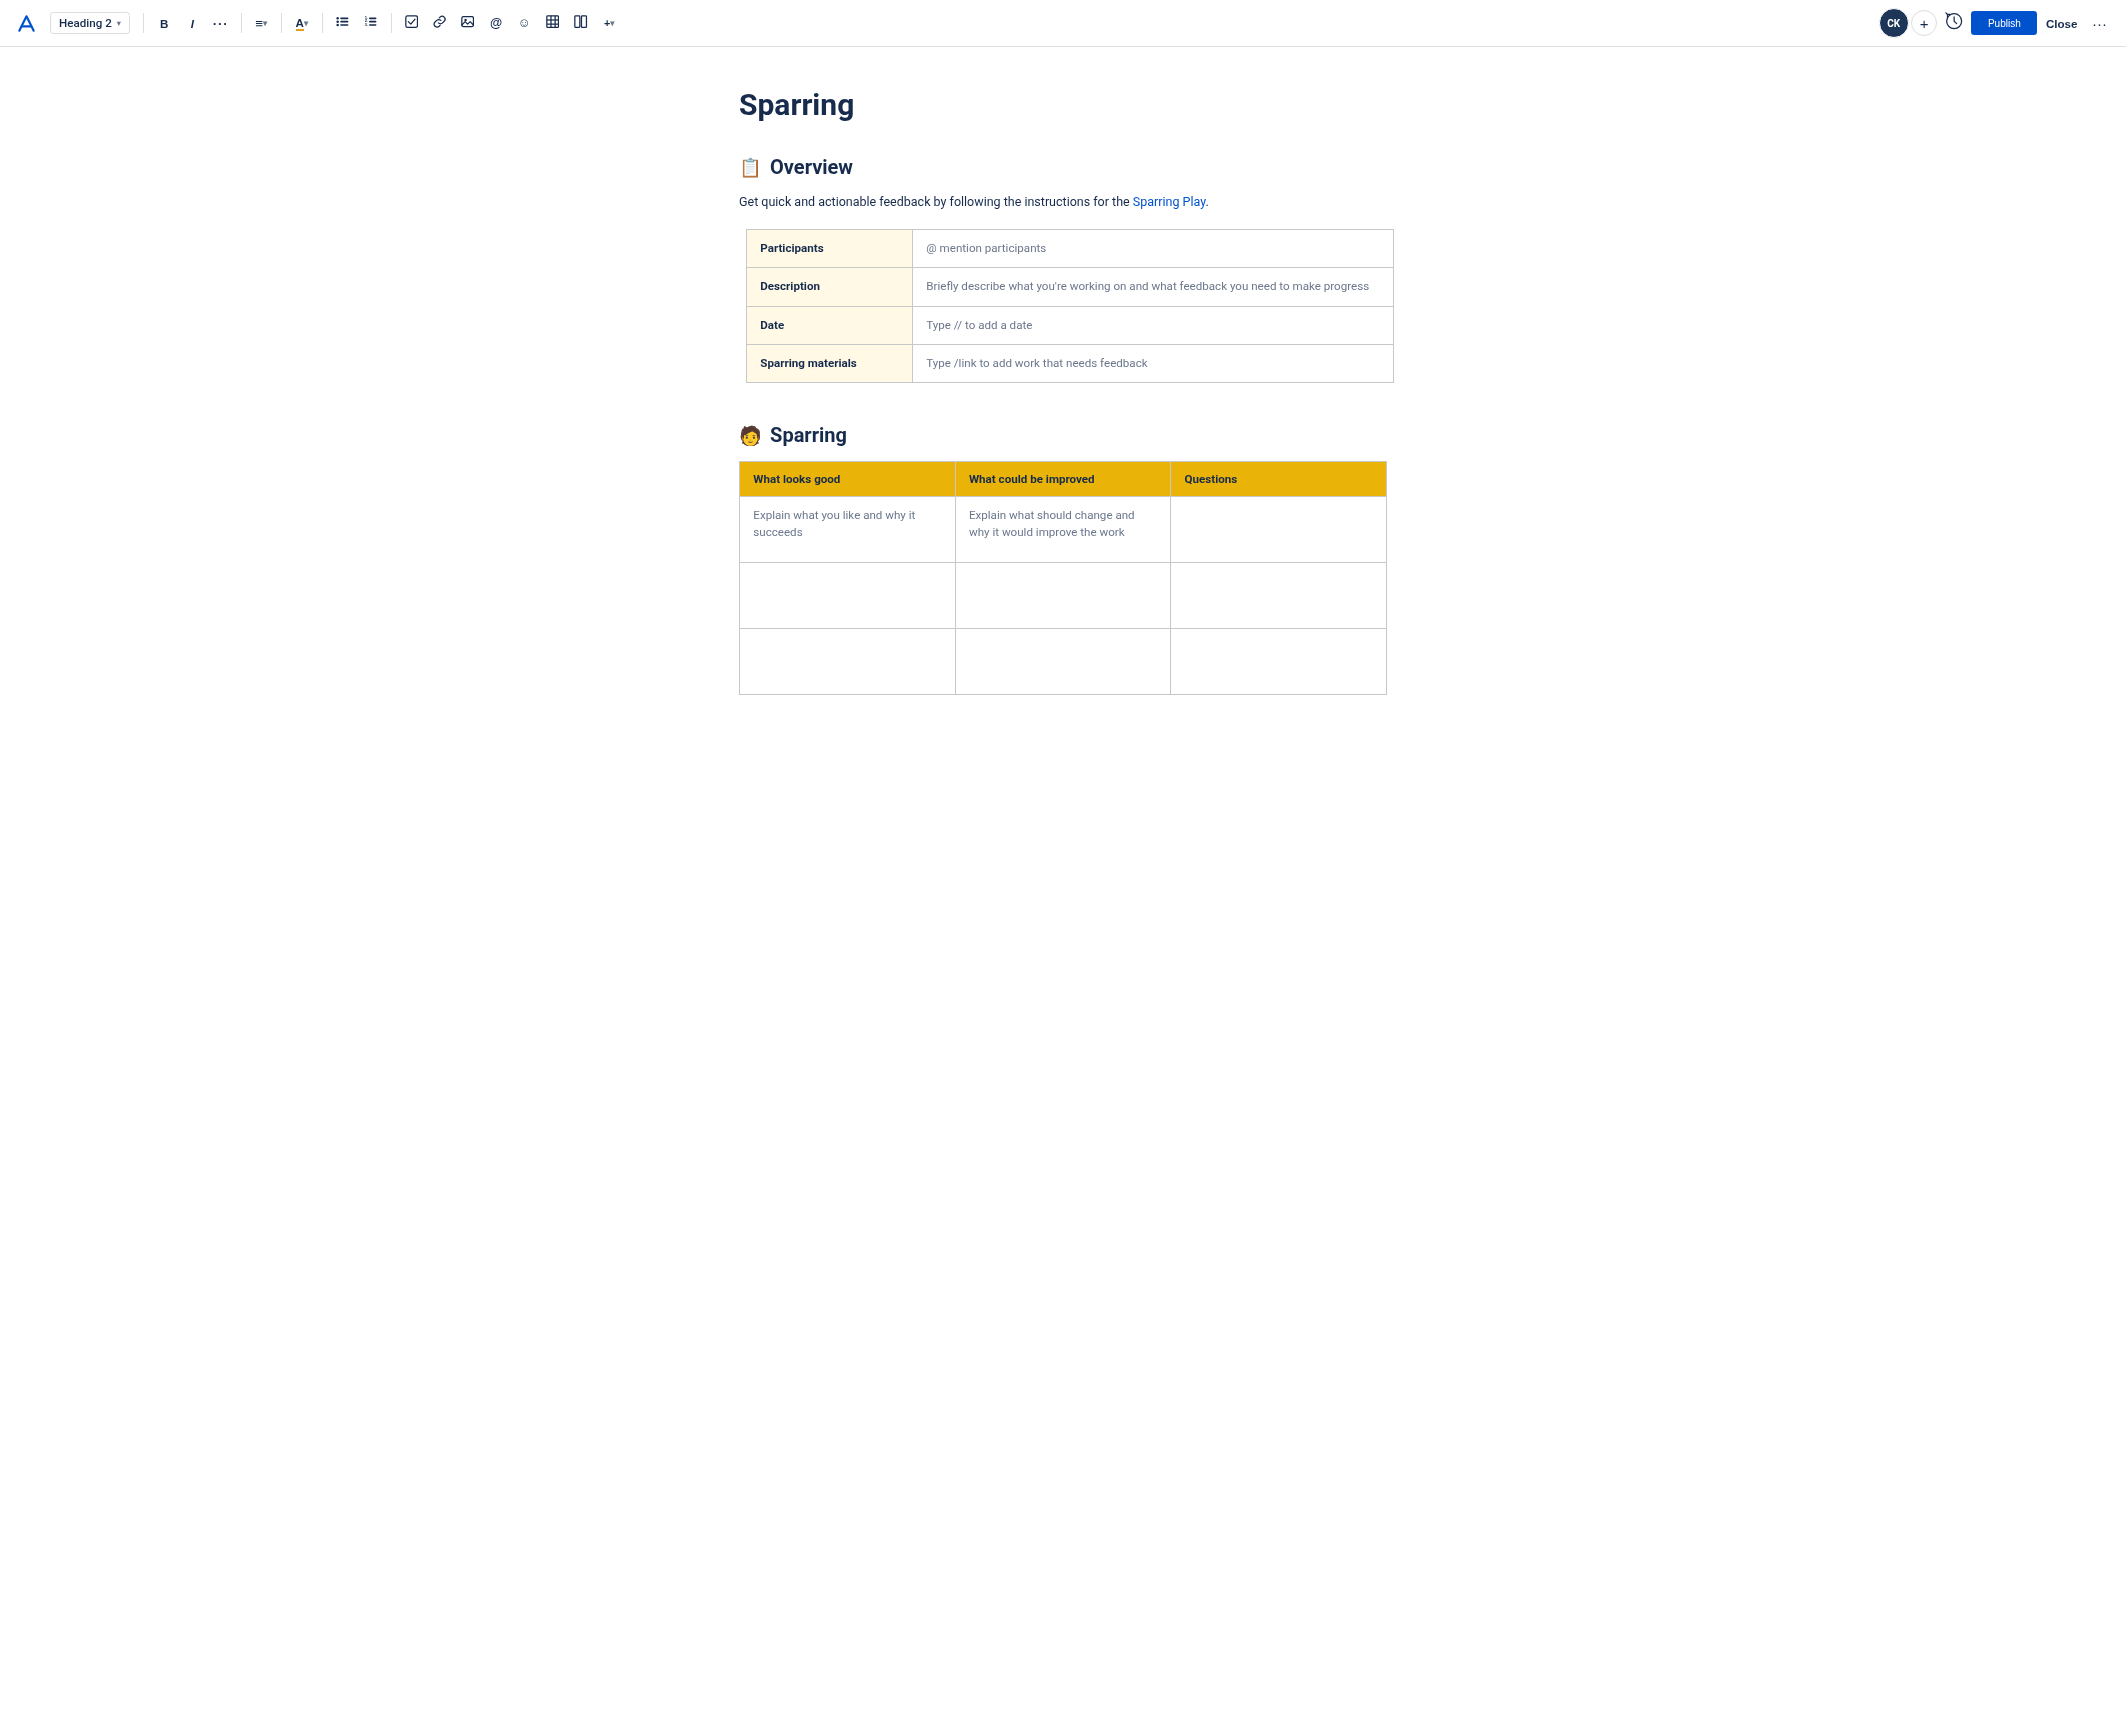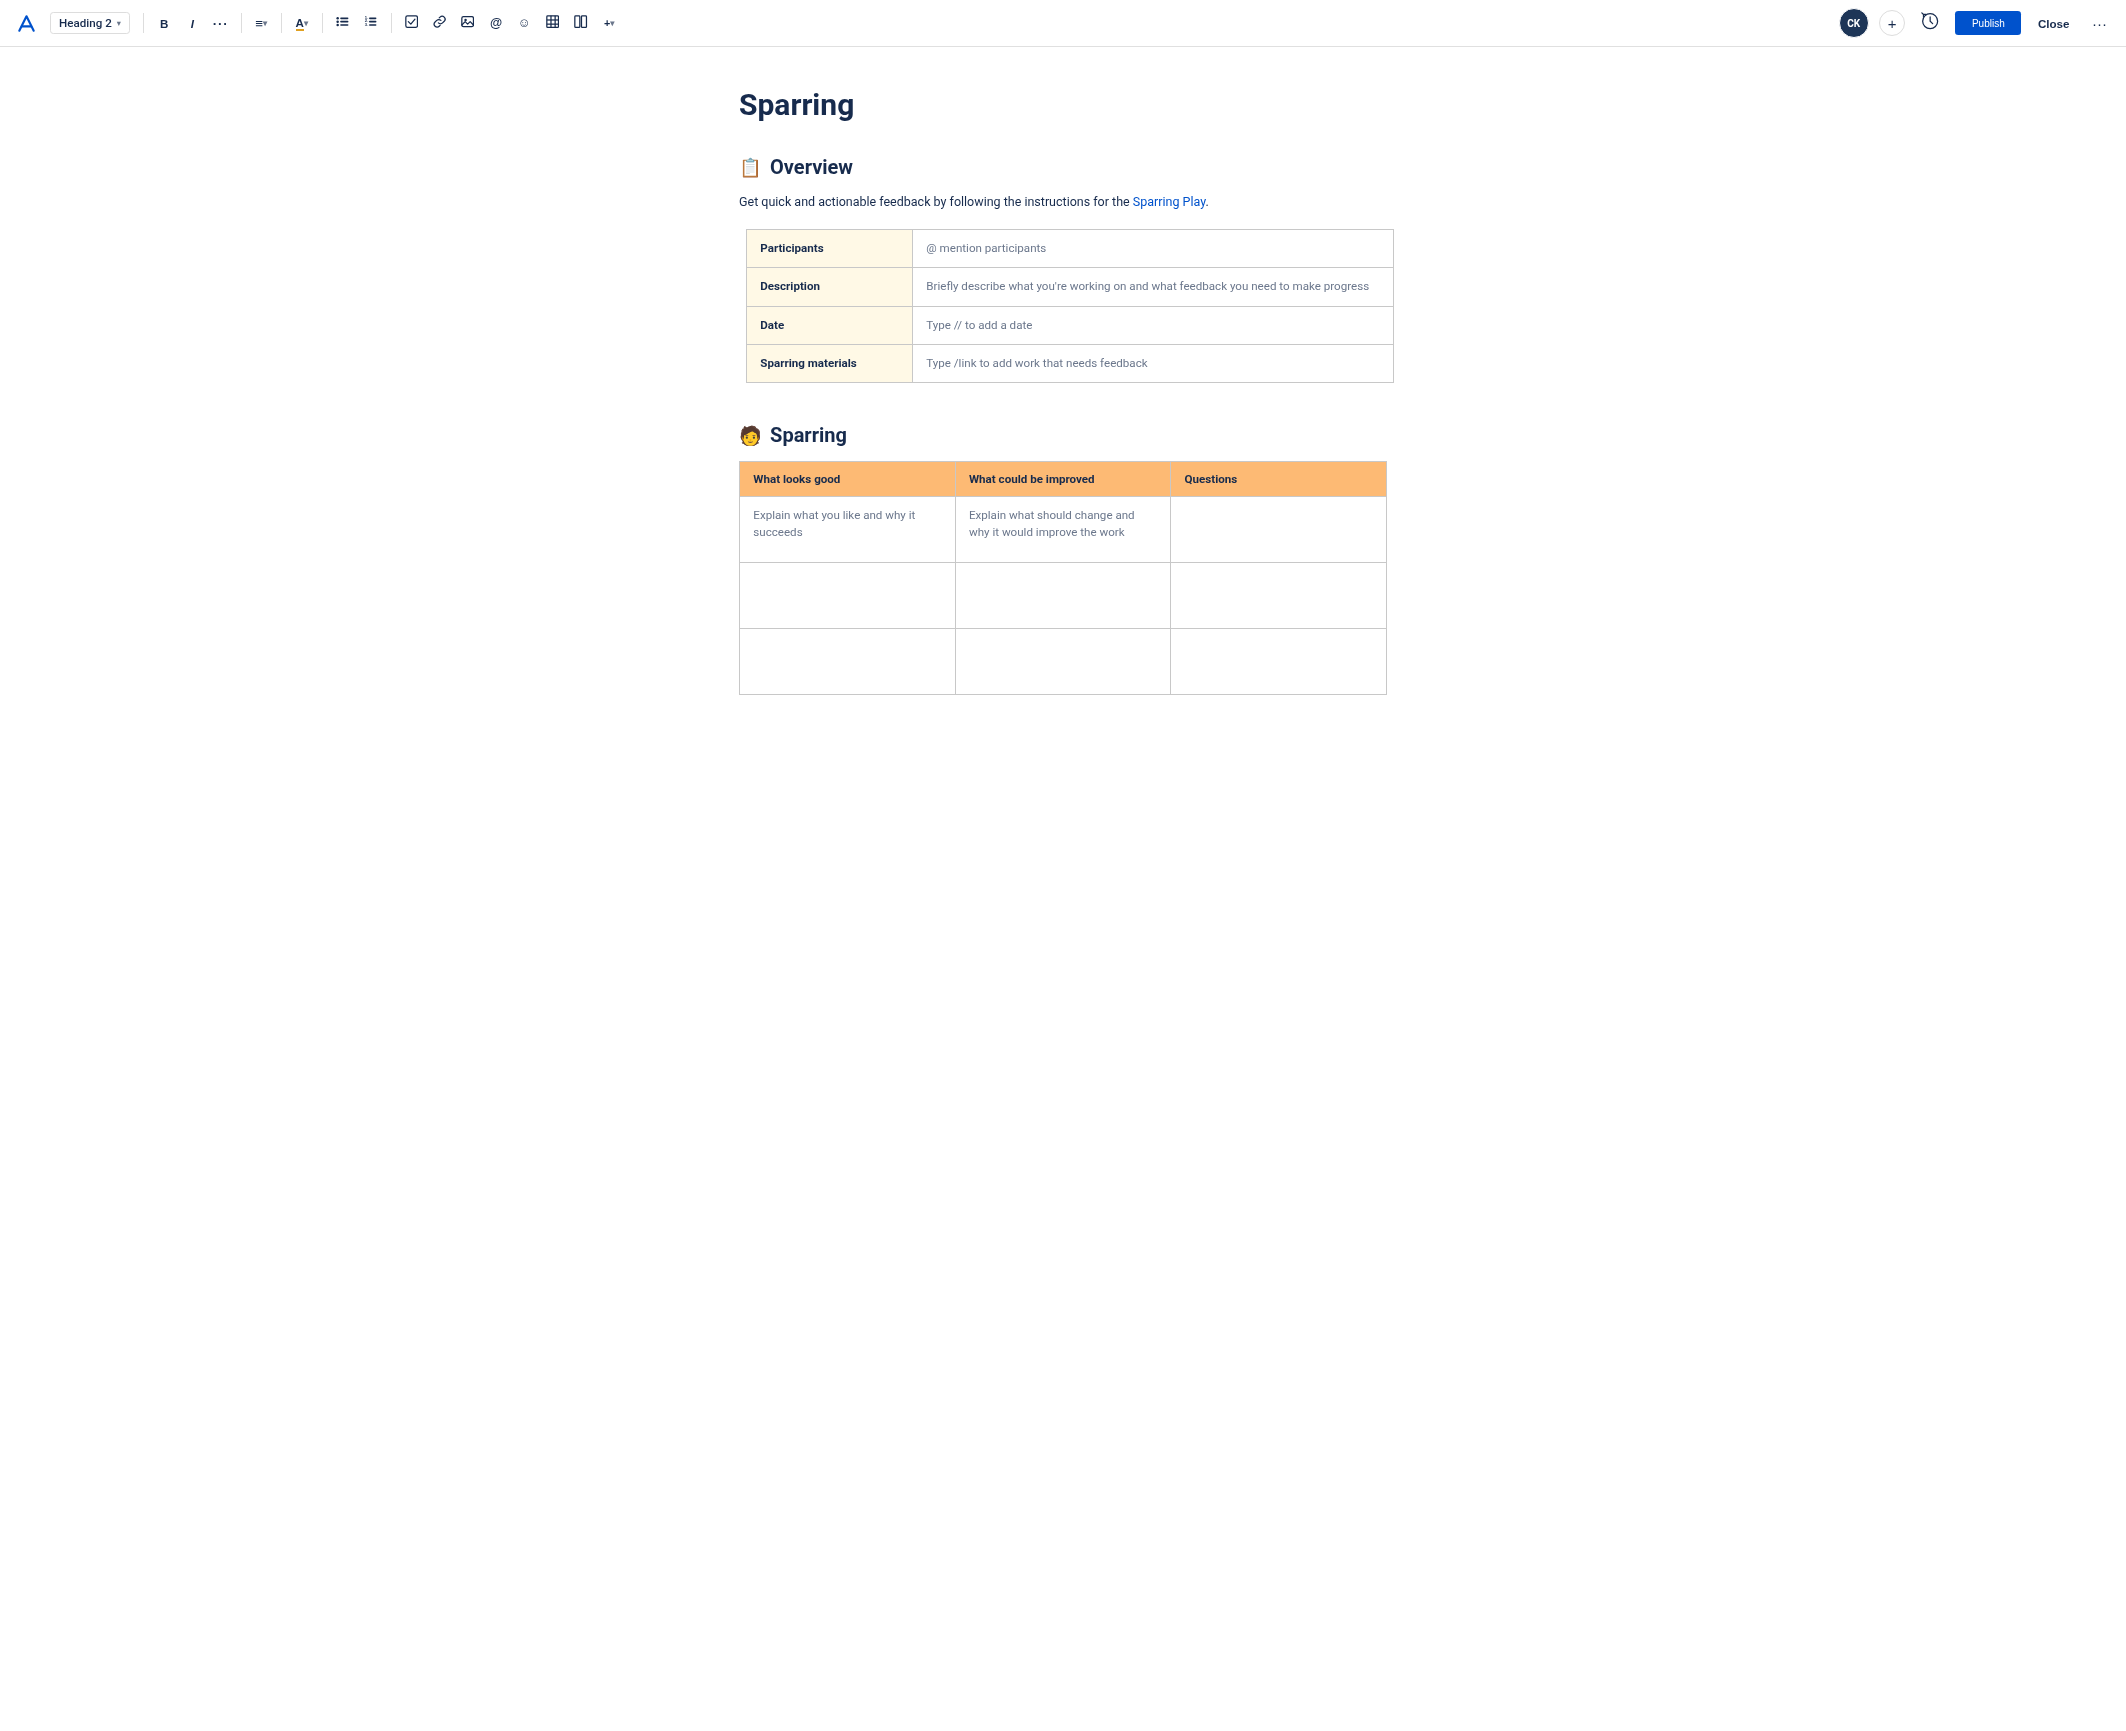--- a/index.html
+++ b/index.html
@@ -95,21 +95,21 @@
       gap: 1.7px;
     }
 
     .toolbar-spacer {
       flex: 1;
     }
 
     .toolbar-right {
       display: flex;
       align-items: center;
-      gap: 10px;
+      gap: 2px;
     }
 
     .avatar-group {
       display: flex;
       align-items: center;
     }
 
     .avatar {
       width: 30px;
       height: 30px;
@@ -268,21 +268,21 @@
       border-collapse: collapse;
       border: 0.8px solid #c8c8c8;
     }
 
     .sparring-table th {
       padding: 10px 13.3px;
       text-align: left;
       font-size: 11.6px;
       font-weight: 700;
       color: #172b4d;
-      background: #fdba74;
+      background: #eab308;
       border: 0.8px solid #c8c8c8;
     }
 
     .sparring-table td {
       padding: 10px 13.3px;
       border: 0.8px solid #c8c8c8;
       vertical-align: top;
       font-size: 11.6px;
       color: #6b778c;
       line-height: 1.5;

